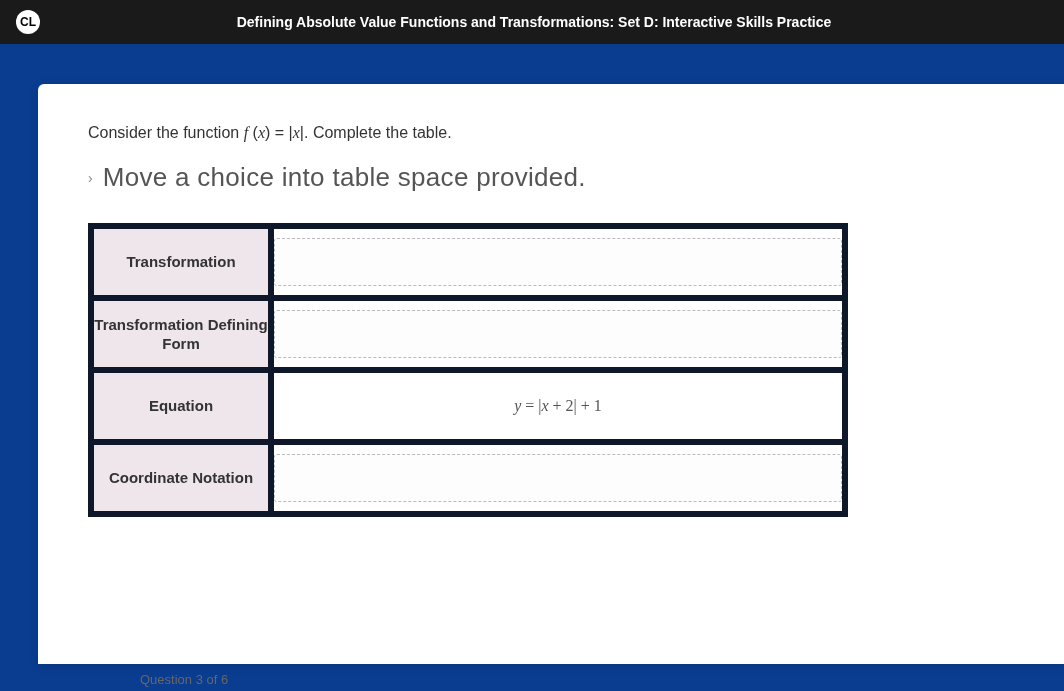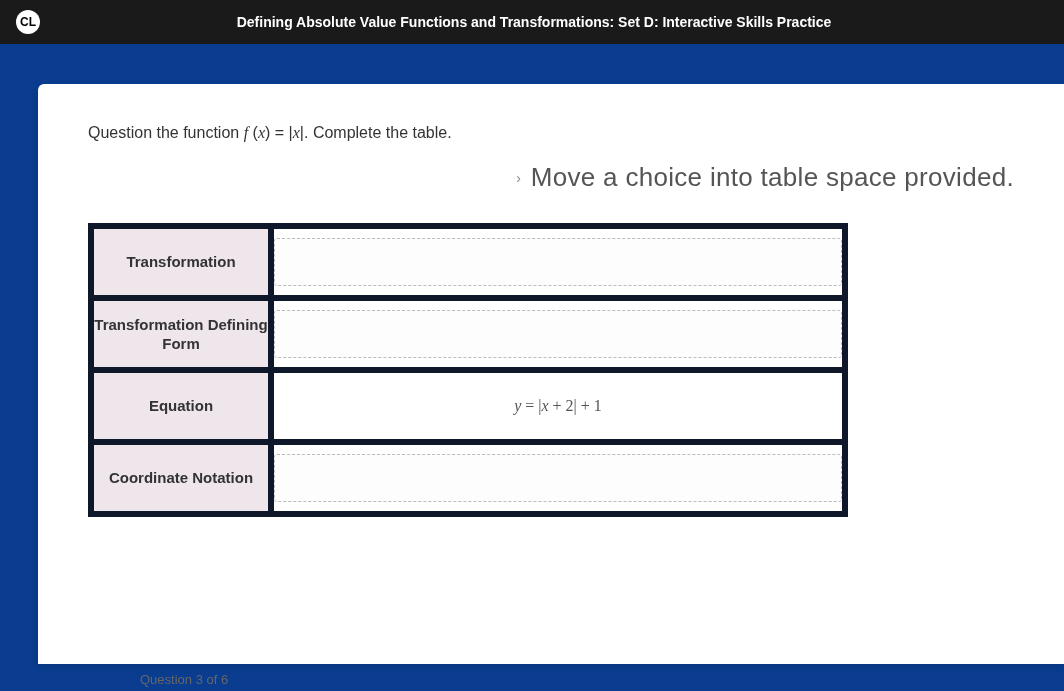--- a/index.html
+++ b/index.html
@@ -1,15 +1,15 @@
 <!DOCTYPE html>
 <html><head>
 <meta charset="utf-8">
 <style>
-  * { margin: 0; padding: 0; box-sizing: border-box; justify-content: flex-end; }
+  * { margin: 0; padding: 0; box-sizing: border-box; }
   body {
     font-family: Arial, Helvetica, sans-serif;
     background: #0a3d8f;
     width: 1064px;
     height: 691px;
     overflow: hidden;
   }
   .header {
     background: #1a1a1a;
     color: #fff;
@@ -122,21 +122,21 @@
 
 <div class="header">
   <div class="logo">CL</div>
   <div class="header-title">Defining Absolute Value Functions and Transformations: Set D: Interactive Skills Practice</div>
 </div>
 
 <div class="content-wrap">
   <div class="card">
 
     <p class="prompt">
-      <span>Question the function </span><span class="mi">f</span><span> (</span><span class="mi">x</span><span>) = |</span><span class="mi">x</span><span>|. Complete the table.</span>
+      <span>Consider the function </span><span class="mi">f</span><span> (</span><span class="mi">x</span><span>) = |</span><span class="mi">x</span><span>|. Complete the table.</span>
     </p>
 
     <div class="instruction-row">
       <span class="chevron">›</span>
       <span class="instruction">Move a choice into table space provided.</span>
     </div>
 
     <table class="table">
       <tbody>
           <tr>

